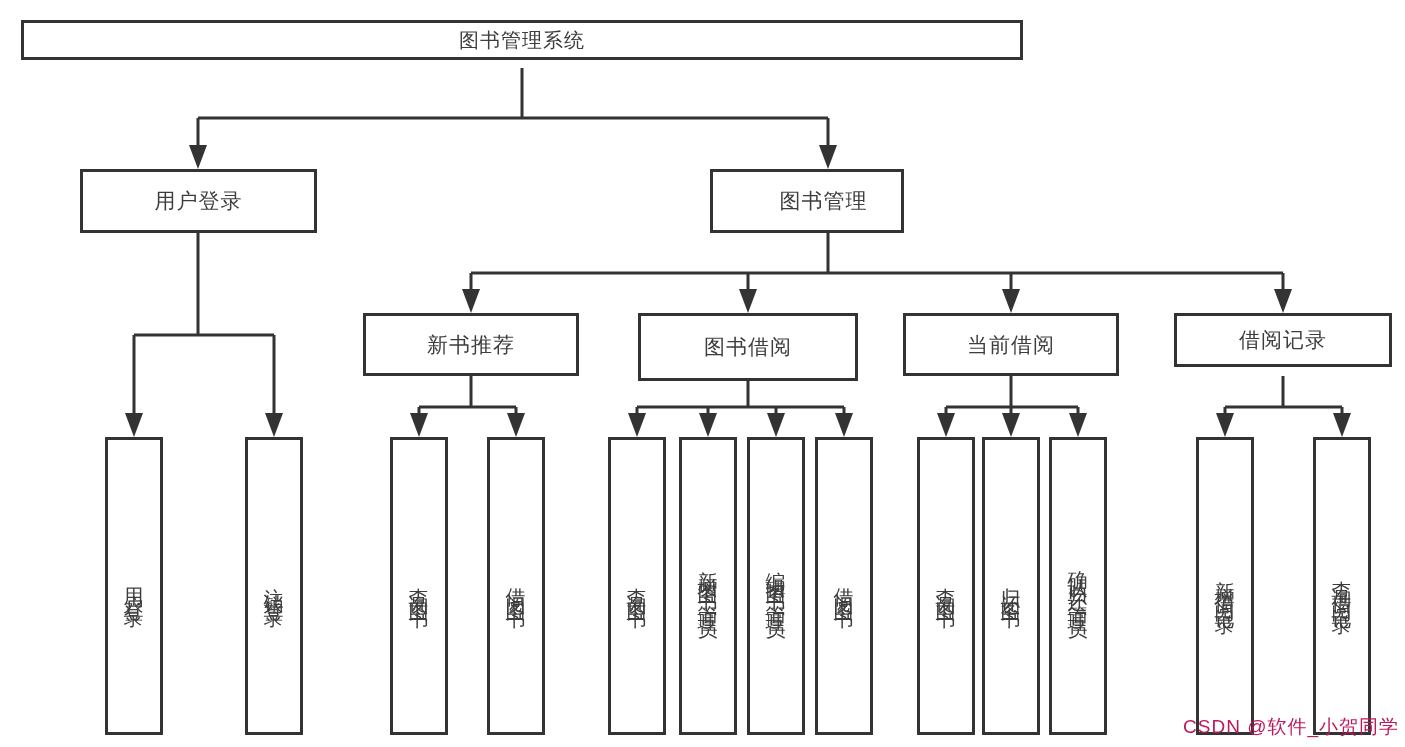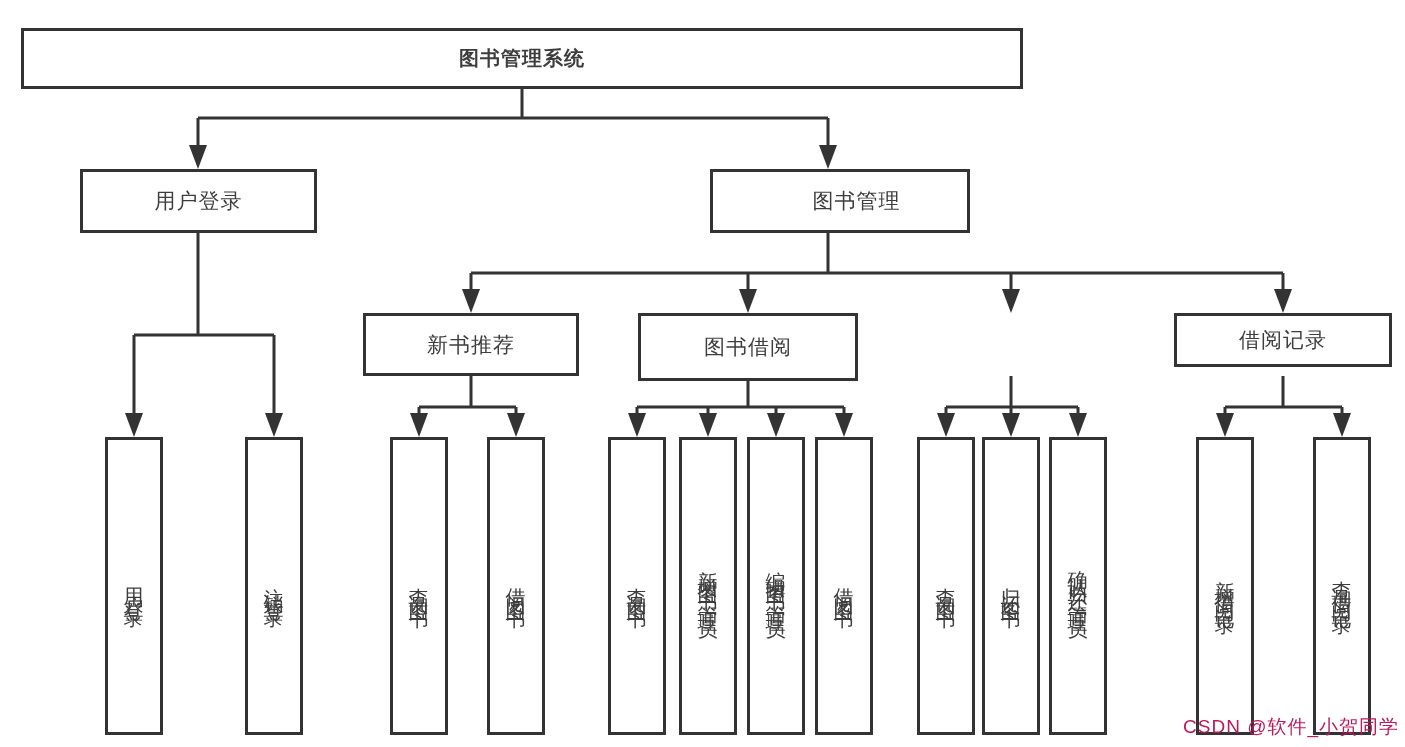--- a/index.html
+++ b/index.html
@@ -99,27 +99,28 @@
       <polygon points="767,413 785,413 776,437"></polygon>
       <polygon points="835,413 853,413 844,437"></polygon>
       <polygon points="937,413 955,413 946,437"></polygon>
       <polygon points="1002,413 1020,413 1011,437"></polygon>
       <polygon points="1069,413 1087,413 1078,437"></polygon>
       <polygon points="1216,413 1234,413 1225,437"></polygon>
       <polygon points="1333,413 1351,413 1342,437"></polygon>
     </g>
   </svg>
 
-  <div class="node root" style="left:21px; top:28px; width:1002px; height:61px;font-weight:bold;">图书管理系统</div>
+  <div class="node root" style="left:21px; top:20px; width:1002px; height:40px;">图书管理系统</div>
 
   <div class="node" style="left:80px; top:169px; width:237px; height:64px;">用户登录</div>
-  <div class="node" style="left:710px; top:169px; width:260px; height:64px;padding-left:33px;">图书管理</div>
+  <div class="node" style="left:710px; top:169px; width:194px; height:64px;padding-left:33px;">图书管理</div>
 
   <div class="node" style="left:363px; top:313px; width:216px; height:63px;">新书推荐</div>
   <div class="node" style="left:638px; top:313px; width:220px; height:68px;">图书借阅</div>
+  <div class="node" style="left:903px; top:313px; width:216px; height:63px;">当前借阅</div>
   <div class="node" style="left:1174px; top:313px; width:218px; height:54px;">借阅记录</div>
 
   <div class="node vert" style="left:105px; top:437px; width:58px; height:298px;">
     <span class="vtext">用户登录</span>
   </div>
   <div class="node vert" style="left:245px; top:437px; width:58px; height:298px;">
     <span class="vtext">注销登录</span>
   </div>
 
   <div class="node vert" style="left:390px; top:437px; width:58px; height:298px;">

